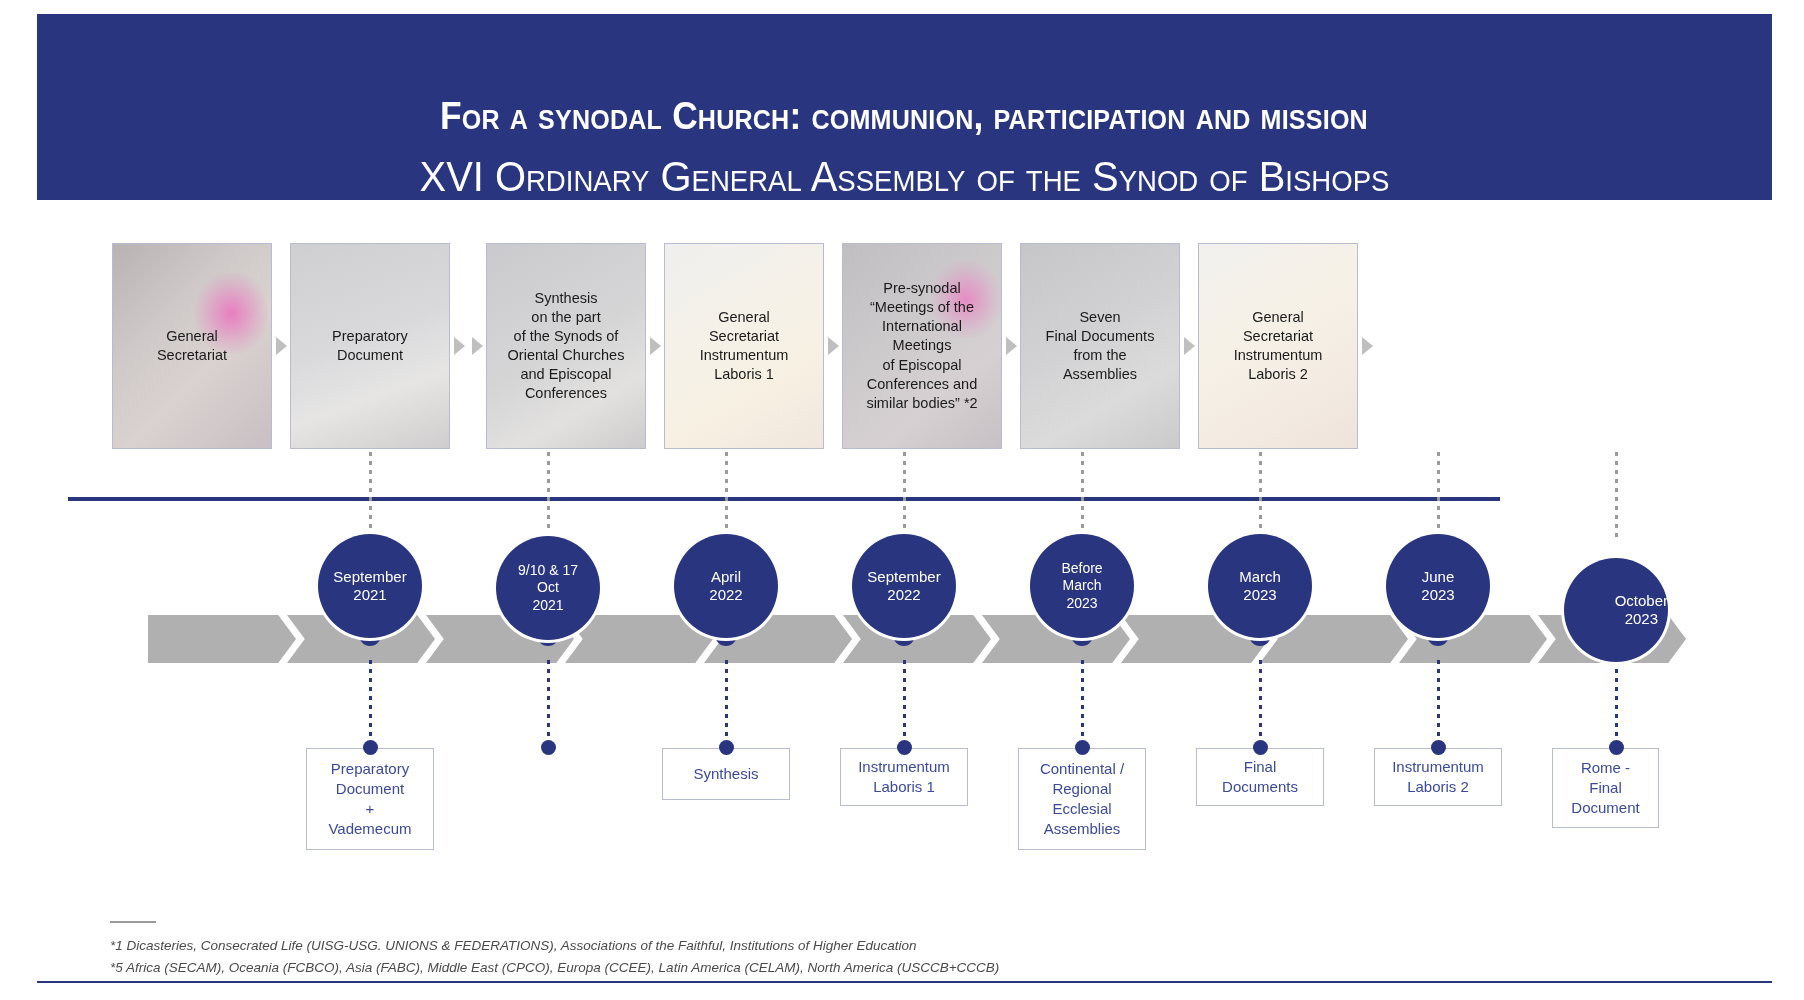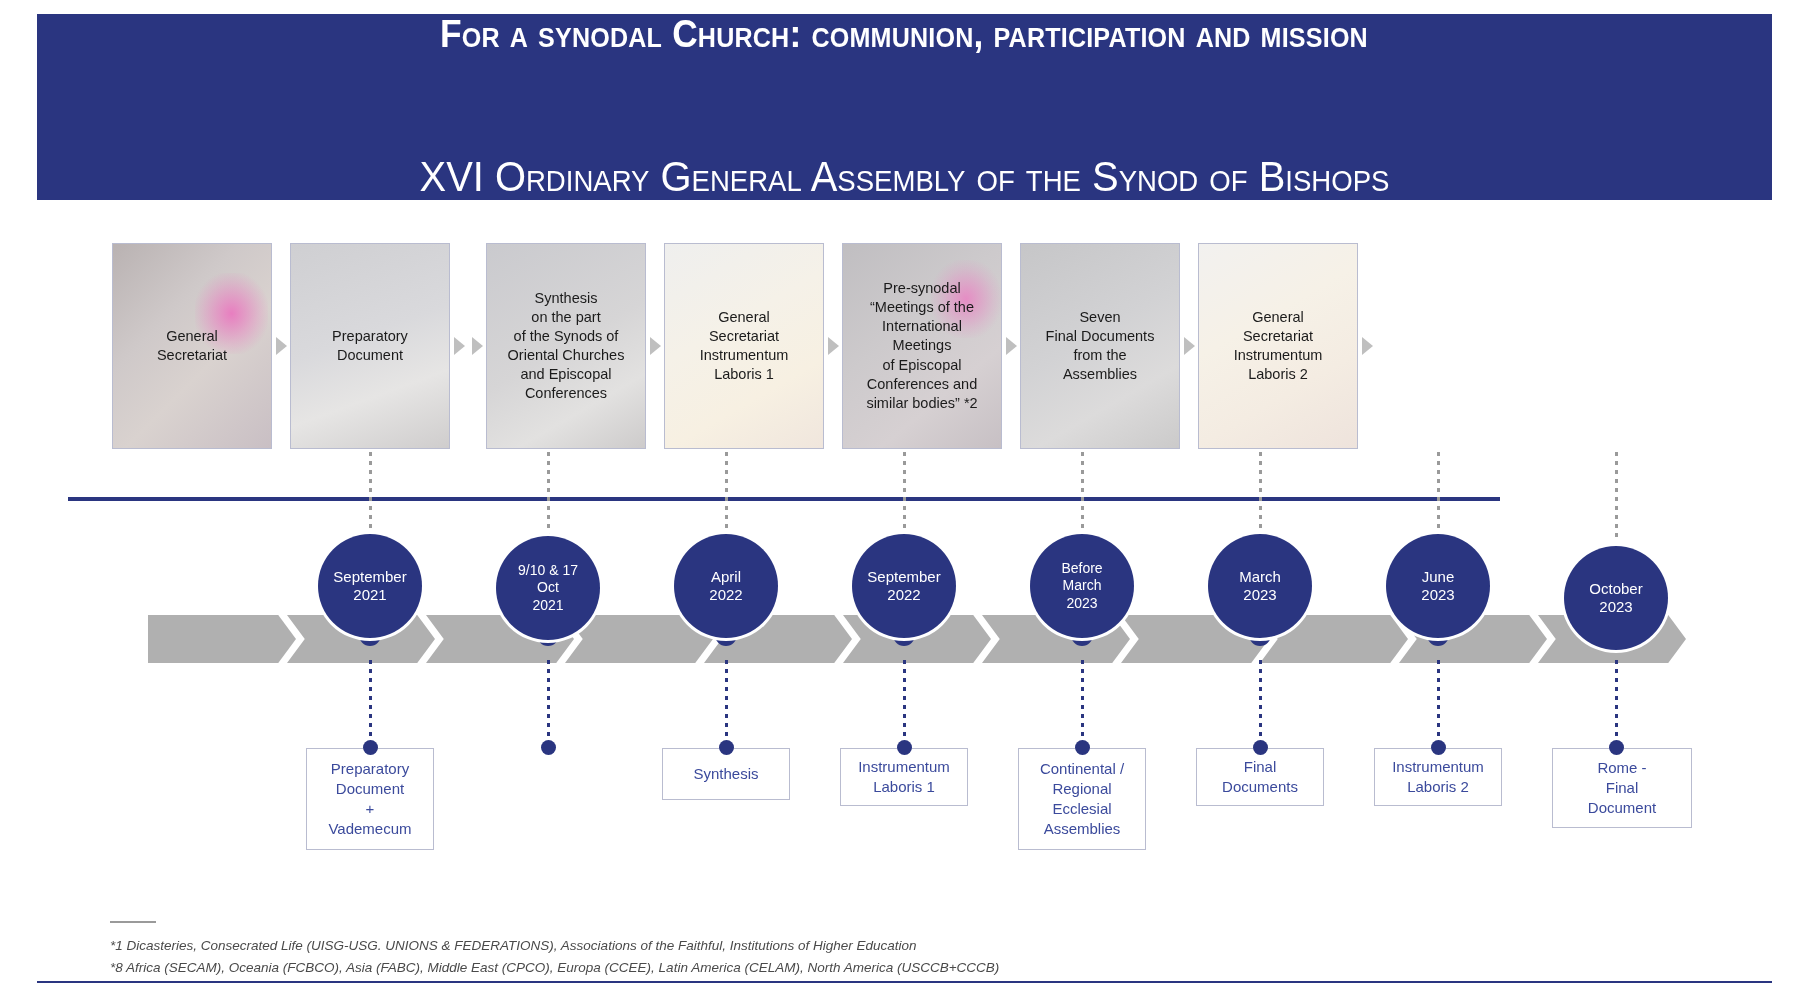--- a/index.html
+++ b/index.html
@@ -13,21 +13,21 @@
   .slide{
     position:absolute;left:0;top:0;width:1804px;height:1000px;
     background:#ffffff;
   }
   
   .header{
     position:absolute;
     left:36px;top:14px;width:1736px;height:186px;
     background:#2a3580;
     display:flex;flex-direction:column;
-    align-items:center;justify-content:space-between;
+    align-items:center;justify-content:flex-end;
   }
   .header-line1{
     color:#ffffff;
     font-size:38px;
     font-weight:bold;
     letter-spacing:.2px;
     font-variant:small-caps;
     text-align:center;
     line-height:1.1;
     white-space:nowrap;
@@ -332,32 +332,32 @@
       <div class="bubble" style="left: 1386px; top: 534px;">
         <div>June<br>2023</div>
       </div>
       <div class="pin" style="left: 1427px; top: 632px;"></div>
       <div class="dots dots-blue" style="left: 1436.5px; top: 660px; height: 86px;"></div>
       <div class="pin-dot" style="left: 1431px; top: 740px; width: 15px; height: 15px;"></div>
       <div class="bbox" style="left: 1374px; top: 748px; width: 128px; height: 58px;">
         <div>Instrumentum<br>Laboris 2</div>
       </div>
       <div class="dots" style="left: 1614.5px; top: 452px; height: 86px;"></div>
-      <div class="bubble" style="left: 1564px; top: 546px;">
+      <div class="bubble" style="left: 1564px; top: 558px; justify-content: flex-end;">
         <div>October<br>2023</div>
       </div>
       <div class="pin" style="left: 1605px; top: 632px;"></div>
       <div class="dots dots-blue" style="left: 1614.5px; top: 660px; height: 86px;"></div>
       <div class="pin-dot" style="left: 1609px; top: 740px; width: 15px; height: 15px;"></div>
-      <div class="bbox" style="left: 1552px; top: 748px; width: 140px; height: 80px;">
+      <div class="bbox" style="left: 1552px; top: 748px; width: 107px; height: 80px;">
         <div>Rome -<br>Final<br>Document</div>
       </div>
     </div>
 
   <div class="fn-rule"></div>
   <div class="footnotes">
     <div>*1 Dicasteries, Consecrated Life (UISG-USG. UNIONS &amp; FEDERATIONS), Associations of the Faithful, Institutions of Higher Education</div>
-    <div>*8 Africa (SECAM), Oceania (FCBCO), Asia (FABC), Middle East (CPCO), Europa (CCEE), Latin America (CELAM), North America (USCCB+CCCB)</div>
+    <div>*5 Africa (SECAM), Oceania (FCBCO), Asia (FABC), Middle East (CPCO), Europa (CCEE), Latin America (CELAM), North America (USCCB+CCCB)</div>
   </div>
 
   <div class="bottom-rule"></div>
   <div class="left-edge"></div>
 </div>
 
 </body></html>

